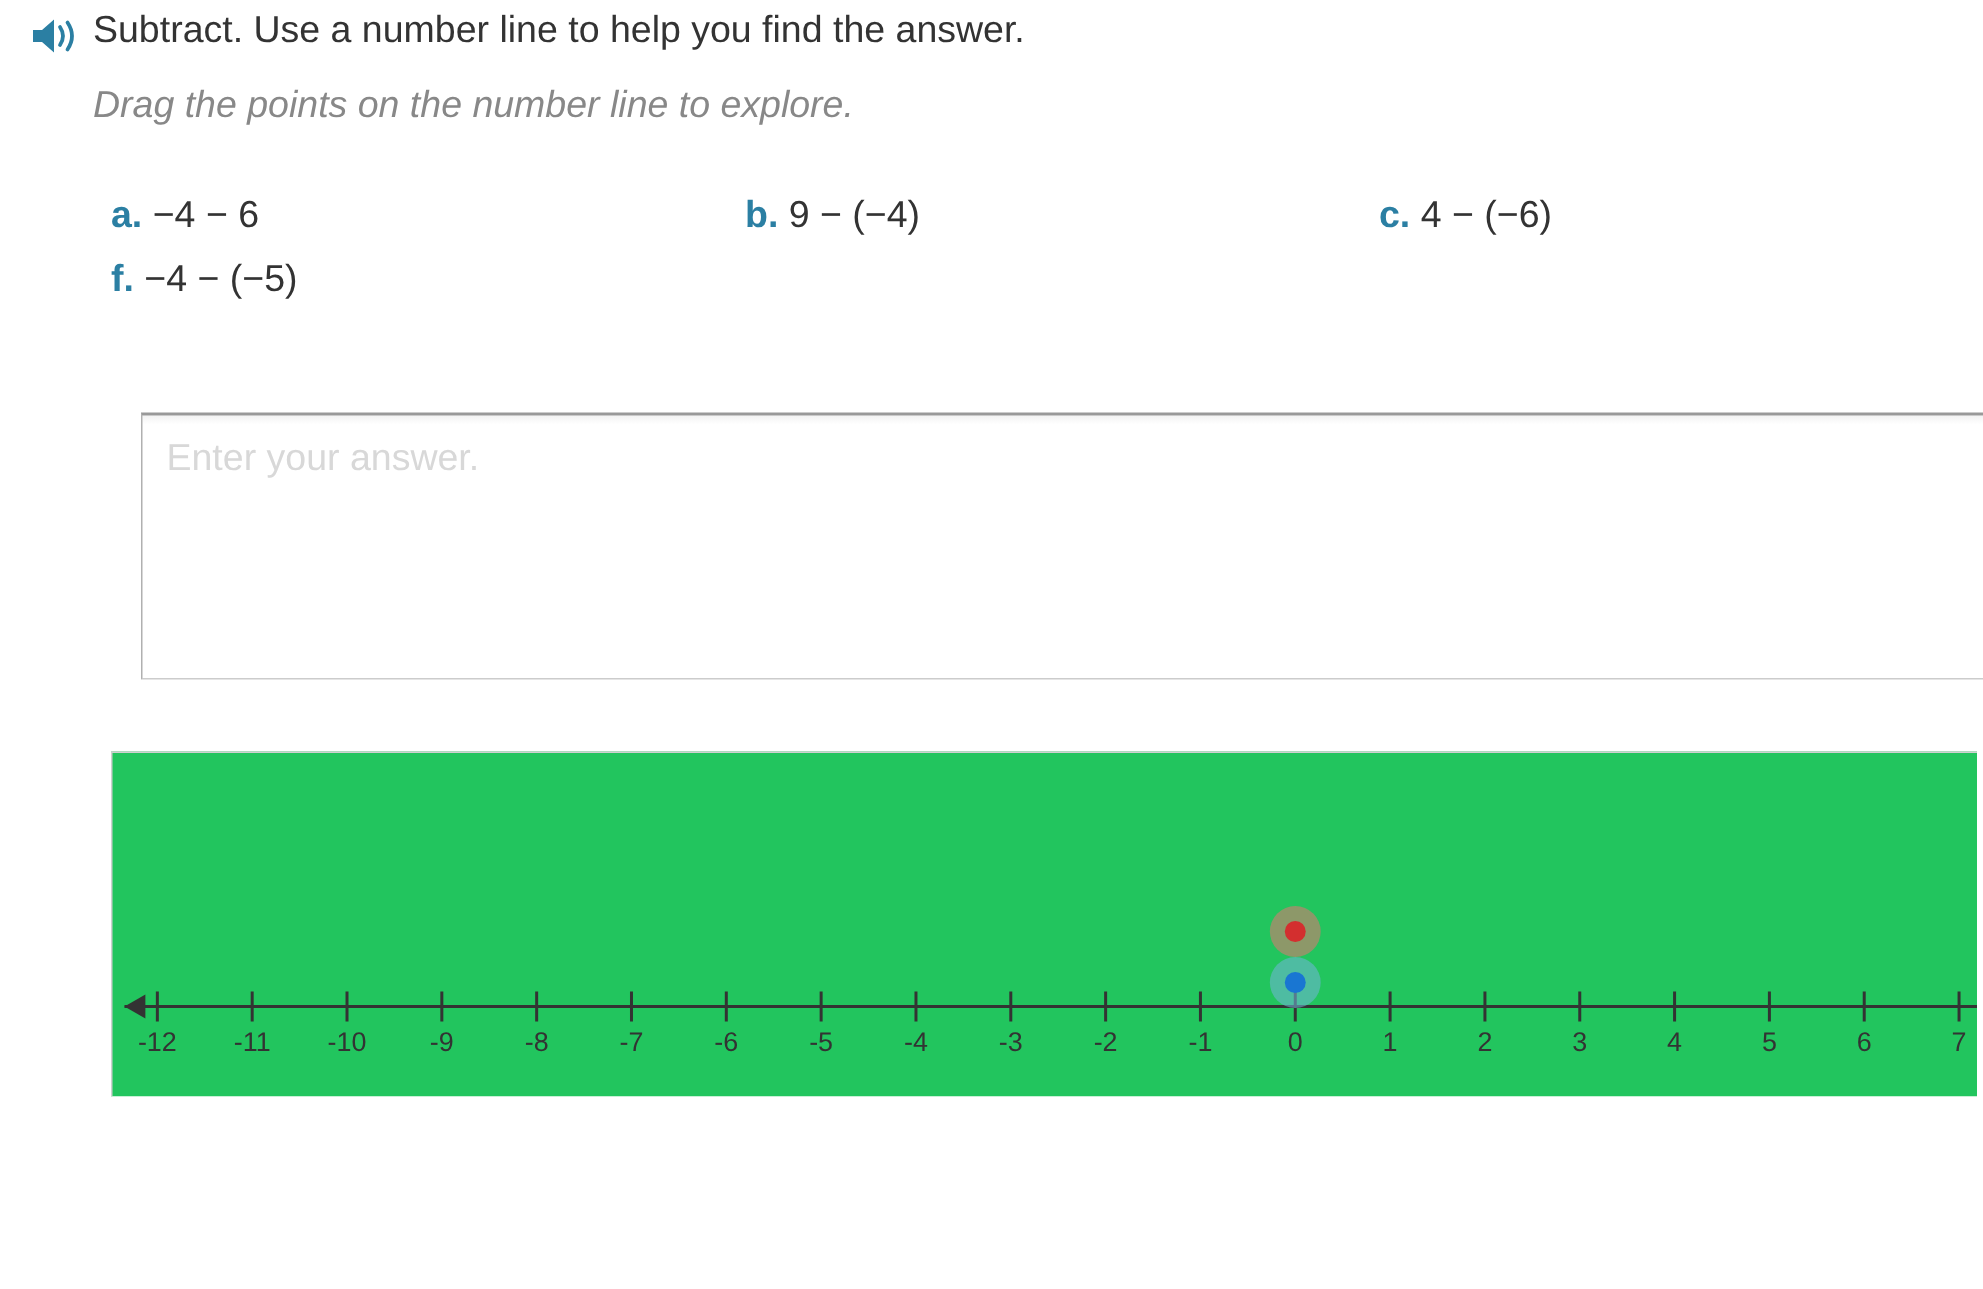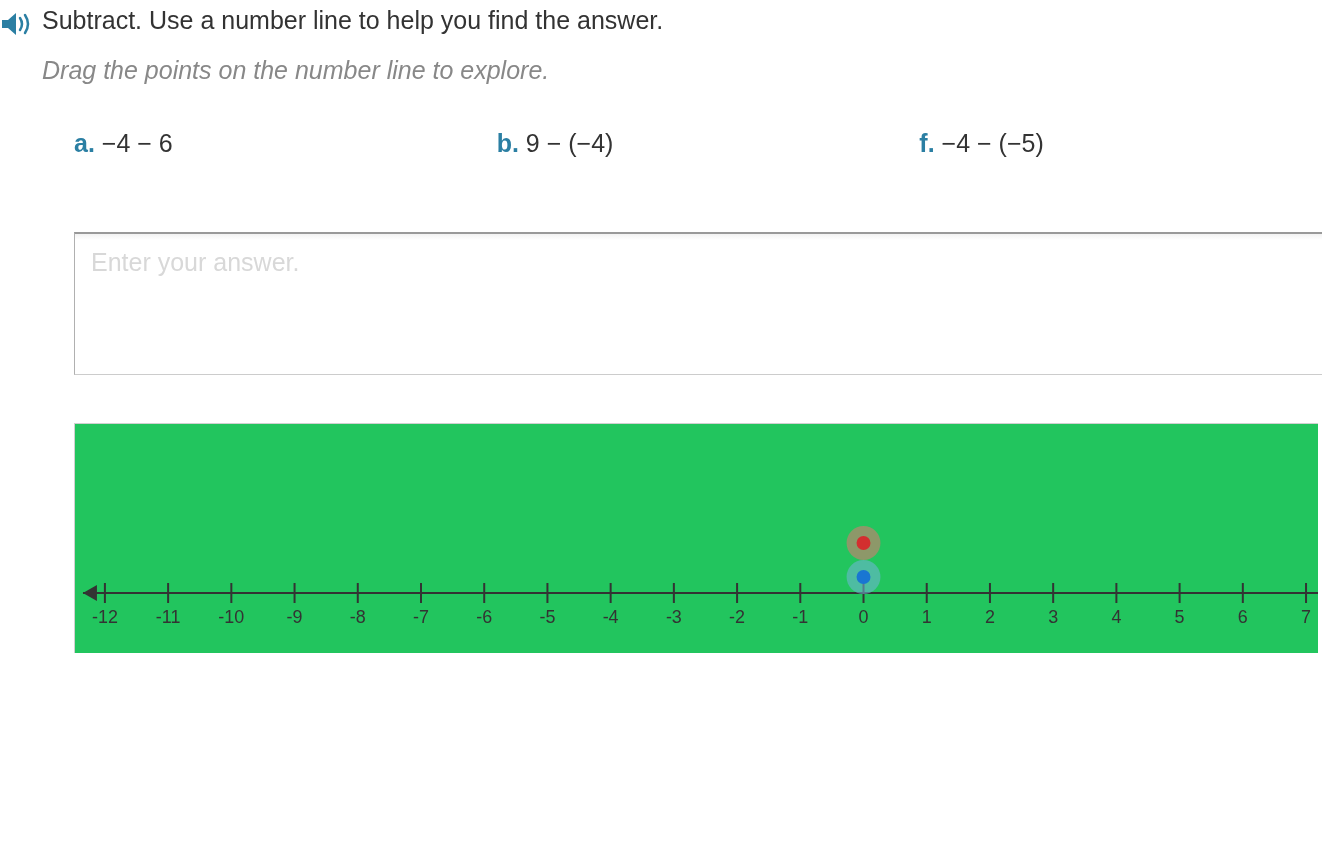--- a/index.html
+++ b/index.html
@@ -7,21 +7,21 @@
     margin: 0;
     padding: 6px 0 0 0;
     font-family: Verdana, Geneva, sans-serif;
     font-size: 24px;
     color: #333333;
     background: #ffffff;
   }
   .header-row {
     display: flex;
     align-items: flex-start;
-    padding-left: 0;
+    padding-left: 20px;
   }
   .speaker-icon {
     flex: 0 0 auto;
     margin-right: 8px;
     margin-top: 4px;
     cursor: pointer;
   }
   .instructions {
     flex: 1 1 auto;
   }
@@ -45,27 +45,27 @@
   }
   .problem { }
   .problem .label {
     color: #2b7fa3;
     font-weight: bold;
   }
   .problem .expr {
     color: #333333;
   }
   .answer-box {
-    margin: 74px 0 0 74px;
+    margin: 74px 0 0 94px;
     border-top: 2px solid #999999;
     border-left: 1px solid #b0b0b0;
     border-bottom: 1px solid #cccccc;
     border-right: none;
     background: linear-gradient(to bottom, #f2f2f2 0, #ffffff 6px, #ffffff 100%);
-    height: 143px;
+    height: 178px;
     padding: 12px 14px;
   }
   .answer-input {
     width: 100%;
     height: 100%;
     border: none;
     outline: none;
     background: transparent;
     font-size: 25px;
     font-family: Verdana, Geneva, sans-serif;
@@ -123,20 +123,24 @@
 </div>
 
 <div class="problems">
   <div class="problem">
     <span class="label">a.</span>
     <span class="expr">−4 − 6</span>
   </div>
   <div class="problem">
     <span class="label">b.</span>
     <span class="expr">9 − (−4)</span>
+  </div>
+  <div class="problem">
+    <span class="label">c.</span>
+    <span class="expr">4 − (−6)</span>
   </div>
   <div class="problem">
     <span class="label">f.</span>
     <span class="expr">−4 − (−5)</span>
   </div>
 </div>
 
 <div class="answer-box">
   <textarea class="answer-input" placeholder="Enter your answer." style=""></textarea>
 </div>

